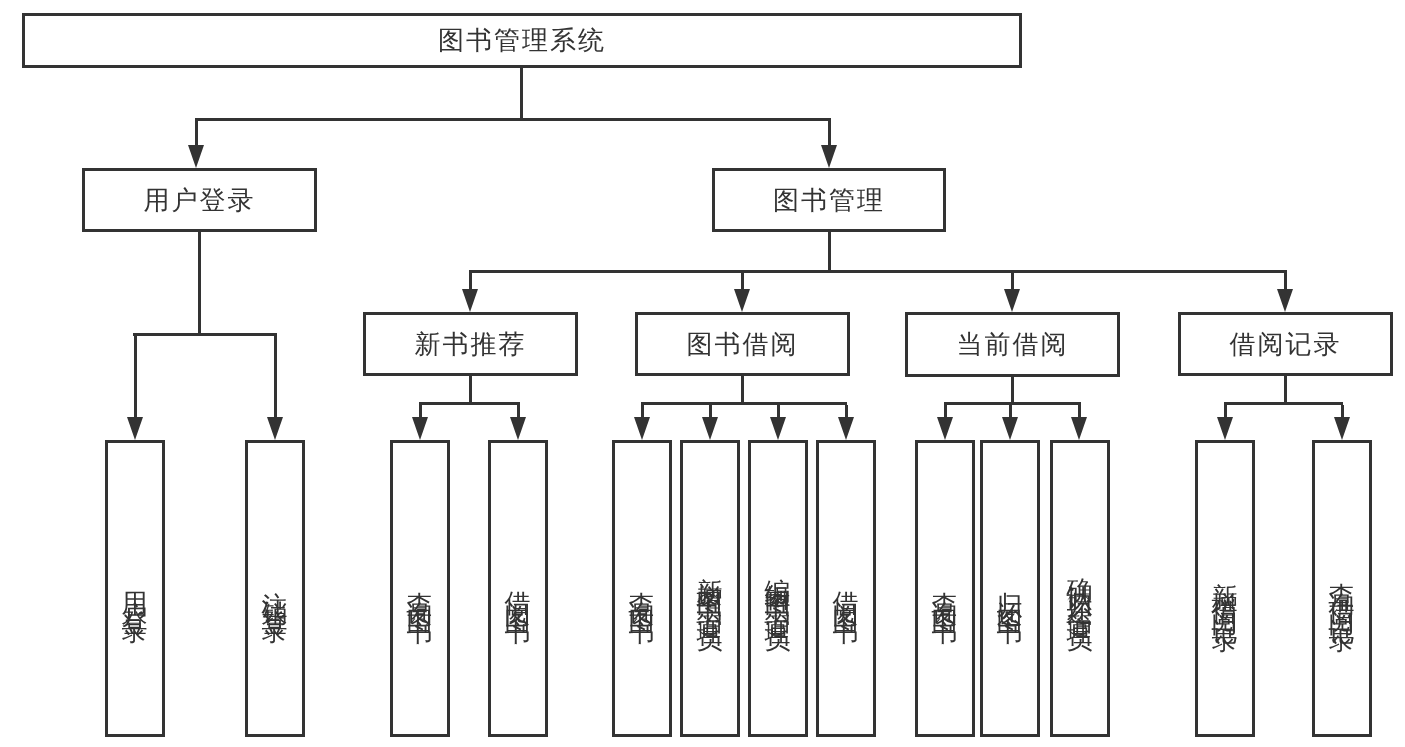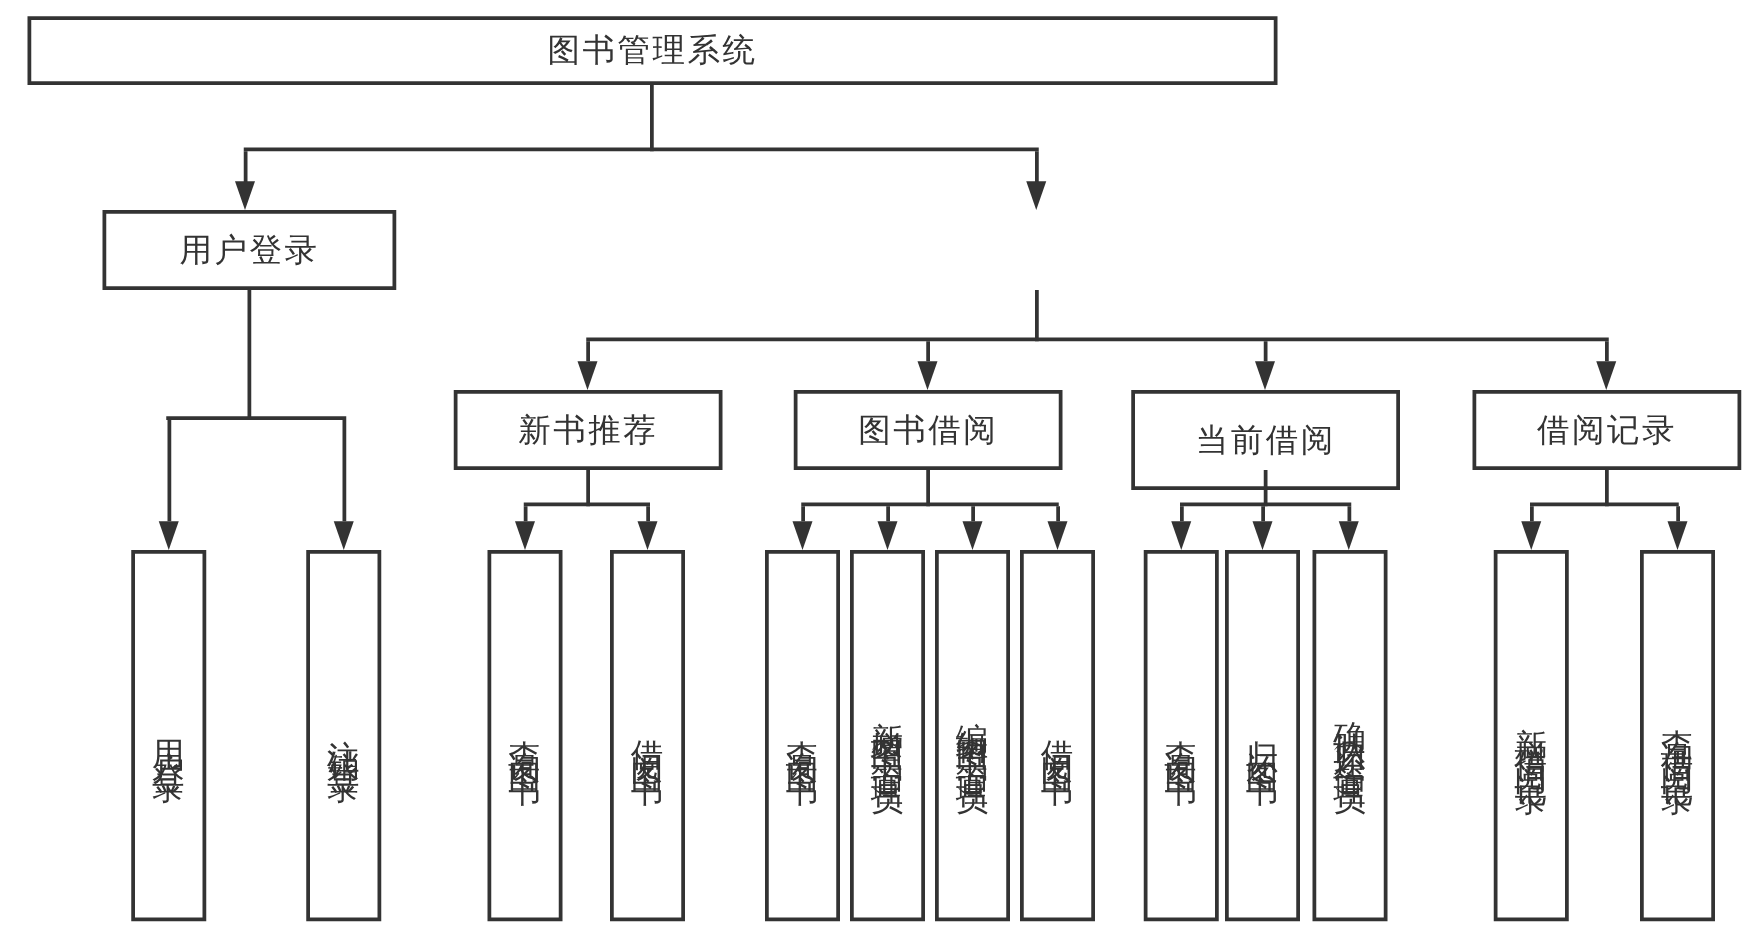--- a/index.html
+++ b/index.html
@@ -67,20 +67,21 @@
   <div>
     <div class="ln" style="left:520px;top:68px;width:3px;height:53px"></div>
     <div class="ln" style="left:195px;top:118px;width:636px;height:3px"></div>
     <div class="ln" style="left:195px;top:121px;width:3px;height:28px"></div>
     <div class="arr" style="left:188px;top:145px"></div>
     <div class="ln" style="left:828px;top:121px;width:3px;height:28px"></div>
     <div class="arr" style="left:821px;top:145px"></div>
   </div>
 
   <div class="node h" style="left:82px;top:168px;width:235px;height:64px">用户登录</div>
+  <div class="node h" style="left:712px;top:168px;width:234px;height:64px">图书管理</div>
 
   <div>
     <div class="ln" style="left:198px;top:232px;width:3px;height:104px"></div>
     <div class="ln" style="left:133px;top:333px;width:144px;height:3px"></div>
     <div class="ln" style="left:134px;top:336px;width:3px;height:81px"></div>
     <div class="arr" style="left:127px;top:417px"></div>
     <div class="ln" style="left:274px;top:336px;width:3px;height:81px"></div>
     <div class="arr" style="left:267px;top:417px"></div>
   </div>
 
@@ -92,21 +93,21 @@
     <div class="ln" style="left:741px;top:273px;width:3px;height:16px"></div>
     <div class="arr" style="left:734px;top:289px"></div>
     <div class="ln" style="left:1011px;top:273px;width:3px;height:16px"></div>
     <div class="arr" style="left:1004px;top:289px"></div>
     <div class="ln" style="left:1284px;top:273px;width:3px;height:16px"></div>
     <div class="arr" style="left:1277px;top:289px"></div>
   </div>
 
   <div class="node h" style="left:363px;top:312px;width:215px;height:64px">新书推荐</div>
   <div class="node h" style="left:635px;top:312px;width:215px;height:64px">图书借阅</div>
-  <div class="node h" style="left:905px;top:312px;width:215px;height:80px">当前借阅</div>
+  <div class="node h" style="left:905px;top:312px;width:215px;height:65px">当前借阅</div>
   <div class="node h" style="left:1178px;top:312px;width:215px;height:64px">借阅记录</div>
 
   <div>
     <div class="ln" style="left:469px;top:376px;width:3px;height:29px"></div>
     <div class="ln" style="left:419px;top:402px;width:101px;height:3px"></div>
     <div class="ln" style="left:419px;top:405px;width:3px;height:12px"></div>
     <div class="arr" style="left:412px;top:417px"></div>
     <div class="ln" style="left:517px;top:405px;width:3px;height:12px"></div>
     <div class="arr" style="left:510px;top:417px"></div>
   </div>

